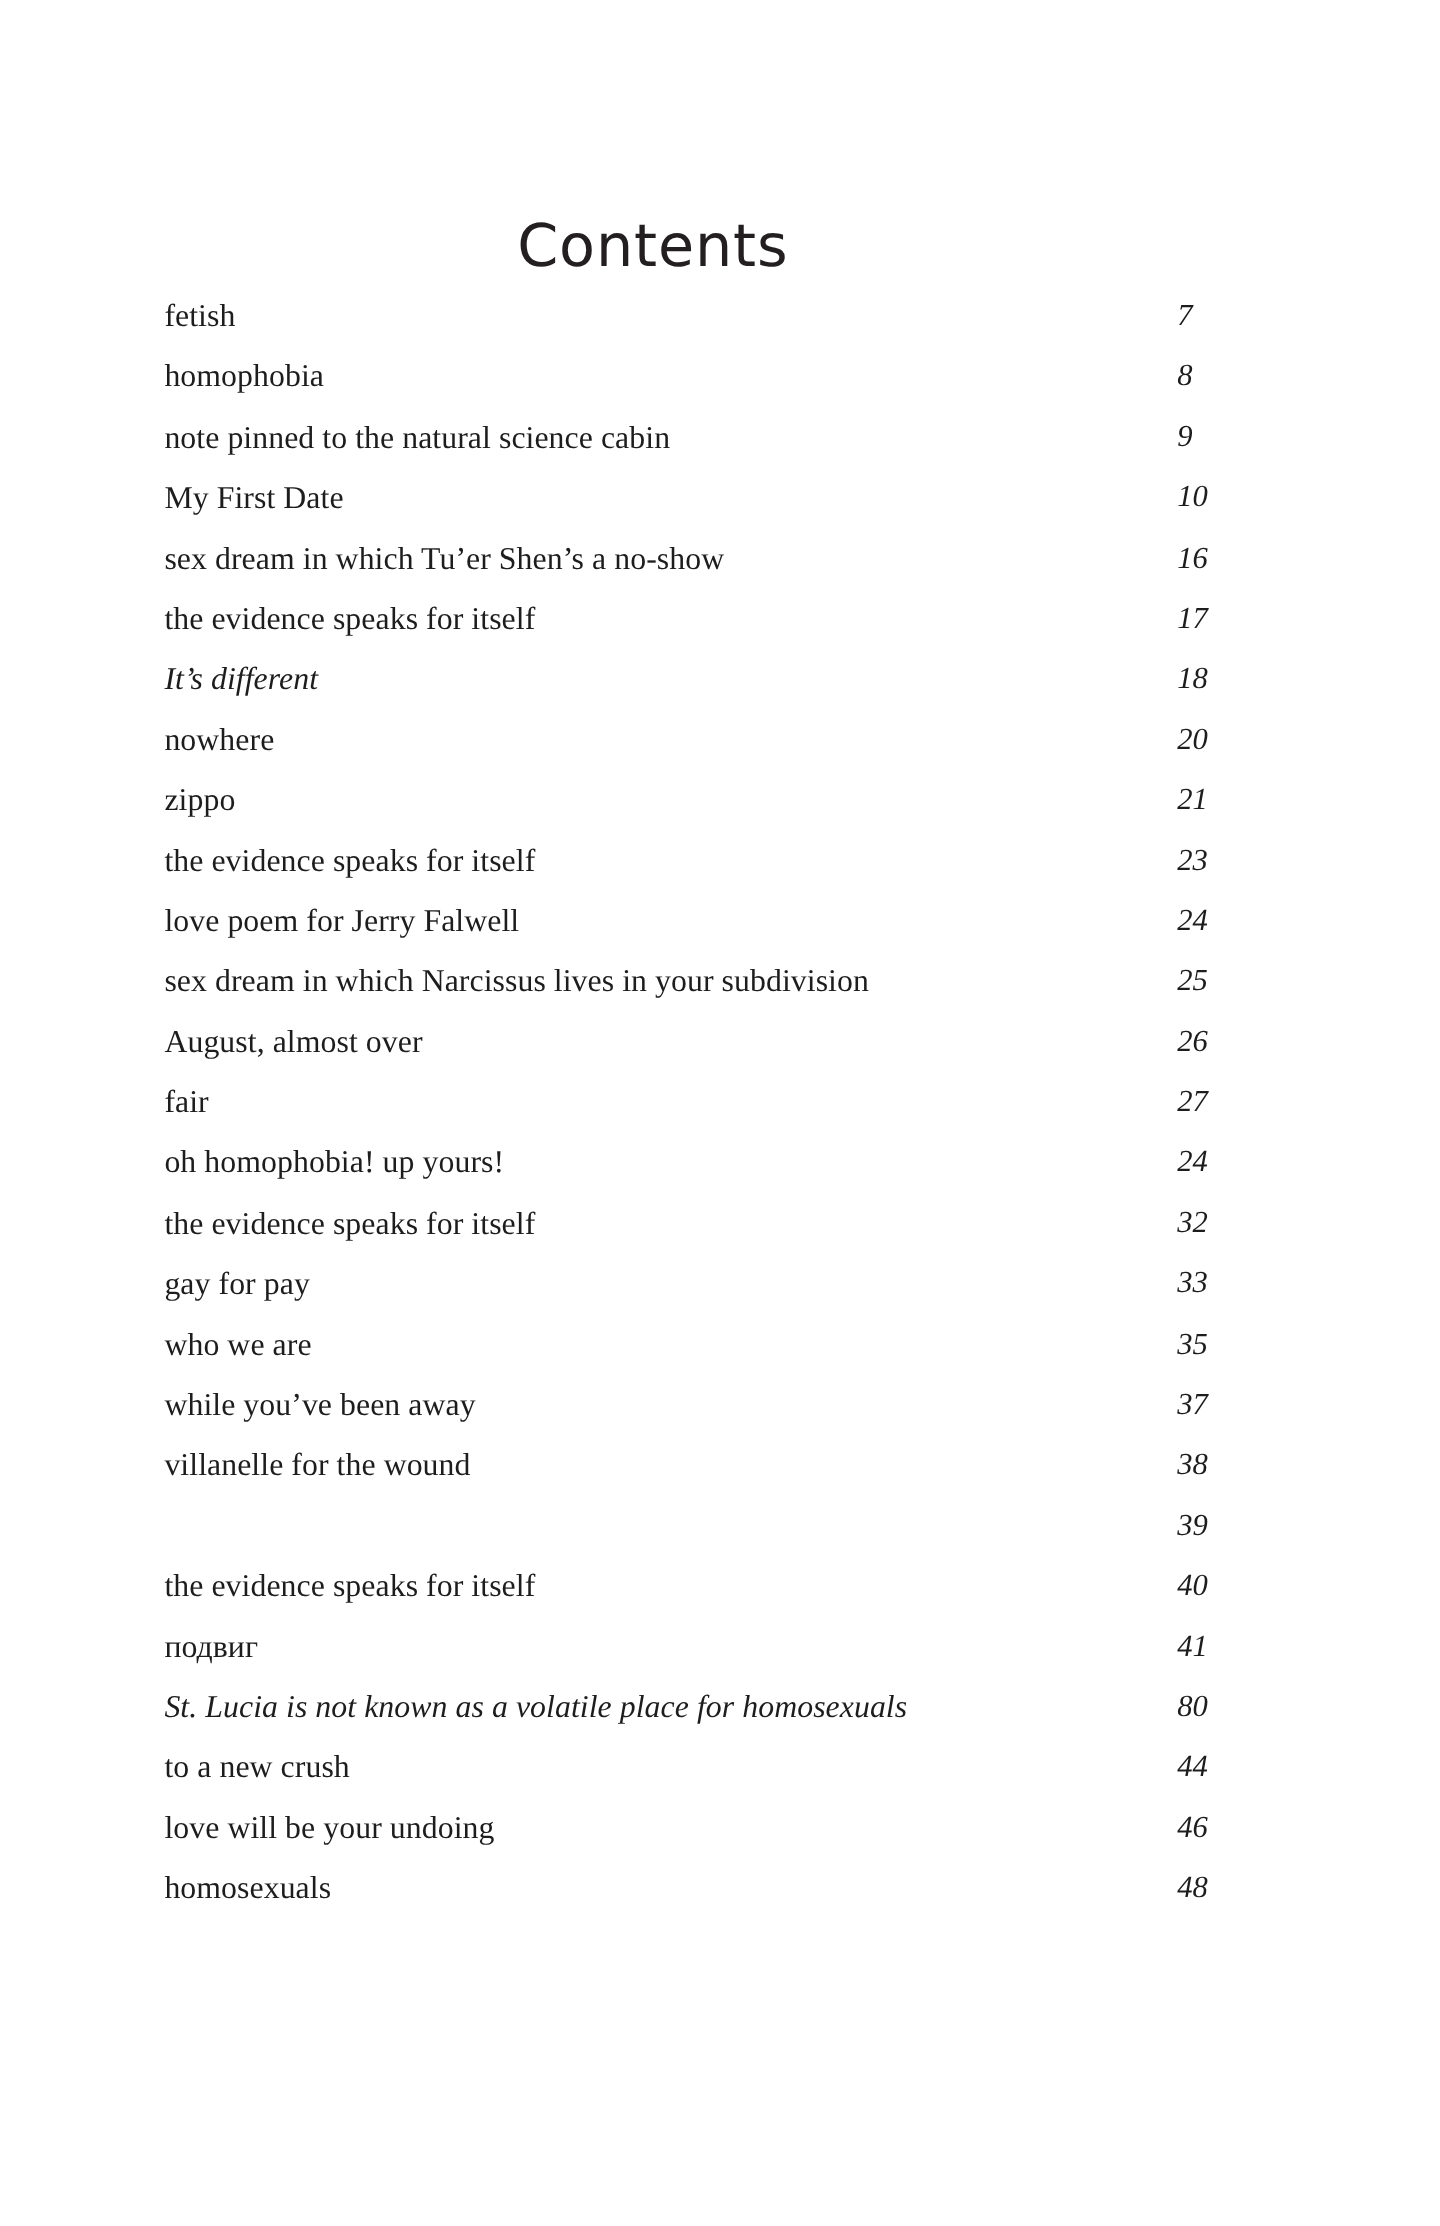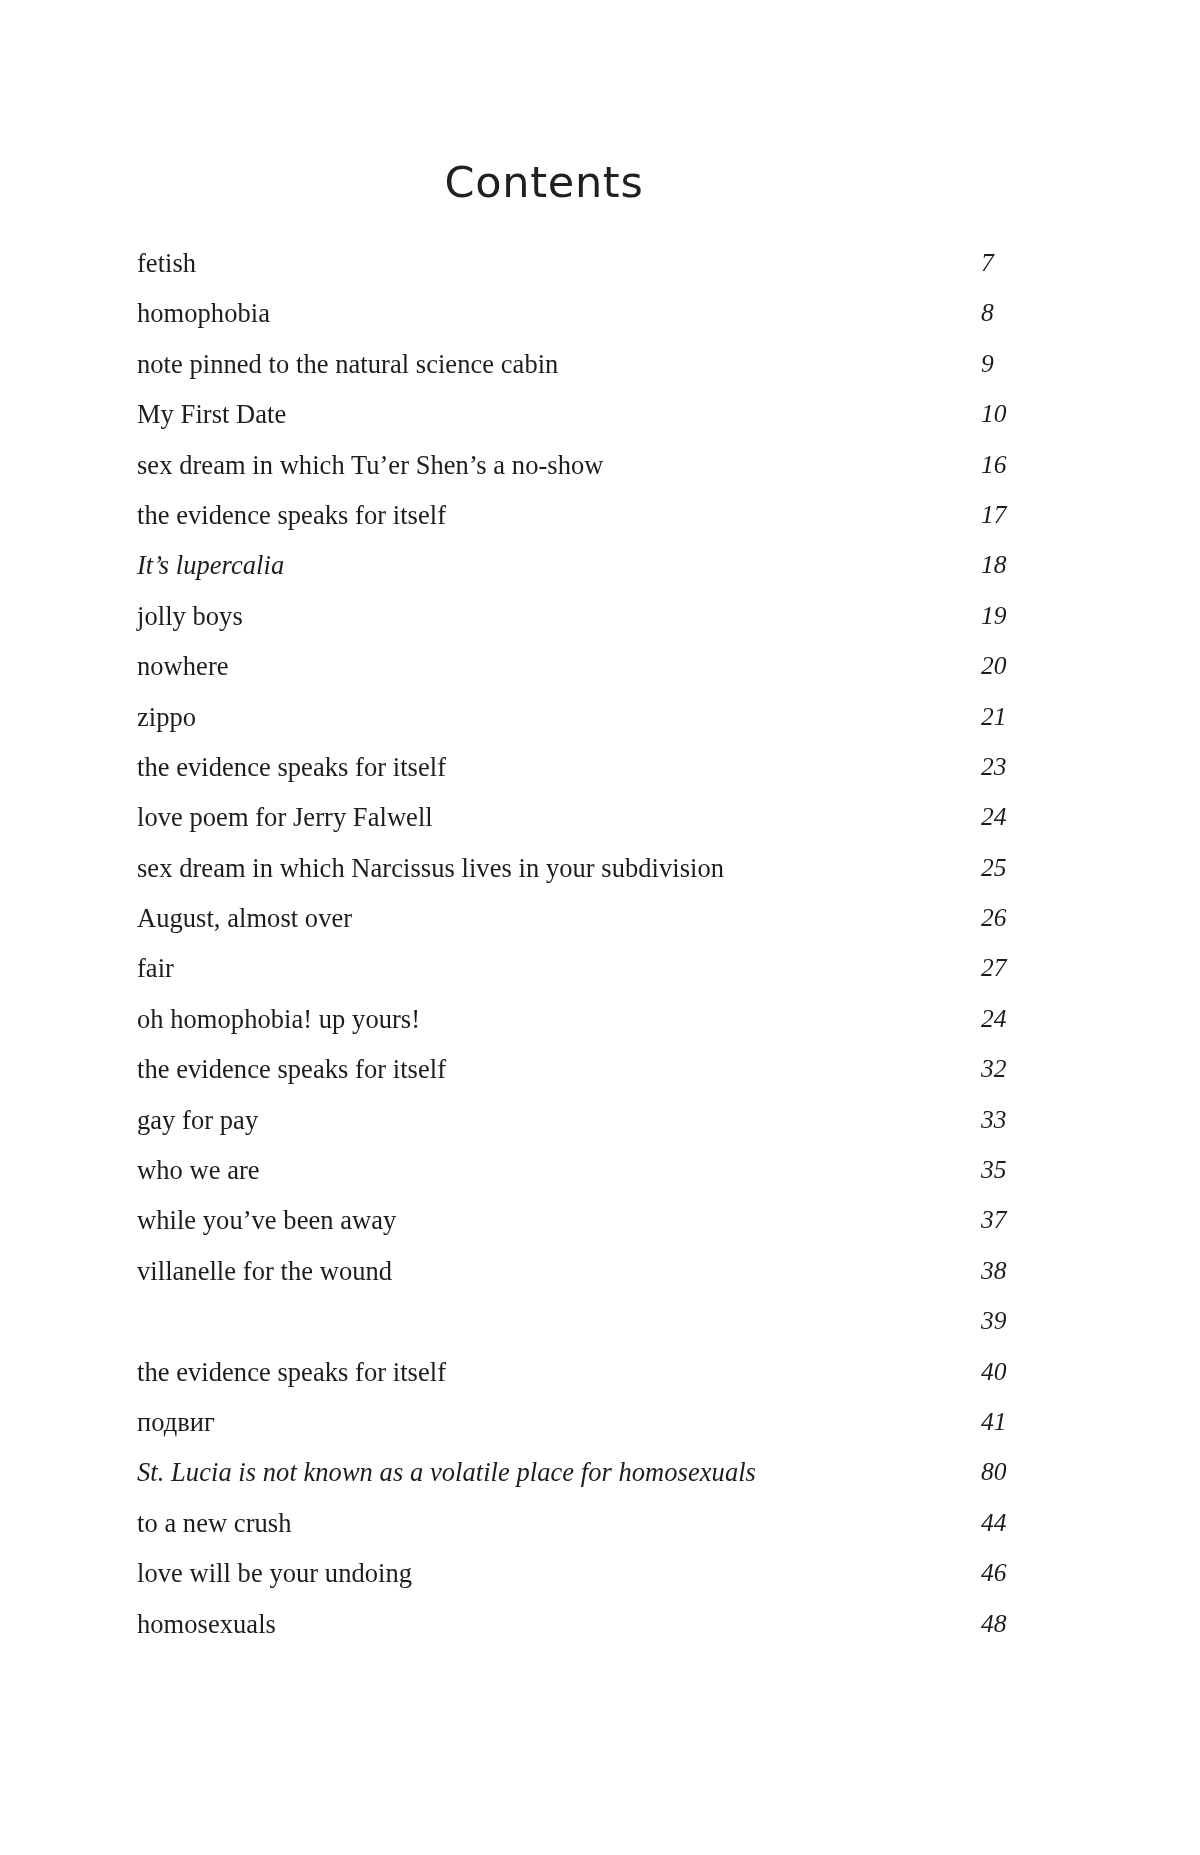--- a/index.html
+++ b/index.html
@@ -18,27 +18,27 @@
     width: 1200px;
     height: 1855px;
     background: #ffffff;
     box-sizing: border-box;
     overflow: hidden;
   }
 
   
   .page-title {
     position: absolute;
-    top: 128px;
+    top: 144px;
     left: 0;
     width: 1088px;
     text-align: center;
     font-family: "DejaVu Sans", "Liberation Sans", sans-serif;
     font-weight: 400;
-    font-size: 43px;
+    font-size: 49px;
     letter-spacing: 0.7px;
     color: #231f20;
   }
 
   
   .toc {
     position: absolute;
     top: 238px;
     left: 137px;
     width: 900px;
@@ -110,30 +110,25 @@
         <span class="toc-entry-title">sex dream in which Tu’er Shen’s a no-show</span>
         <span class="toc-entry-spacer"></span>
         <span class="toc-entry-page">16</span>
       </div>
       <div class="toc-entry">
         <span class="toc-entry-title">the evidence speaks for itself</span>
         <span class="toc-entry-spacer"></span>
         <span class="toc-entry-page">17</span>
       </div>
       <div class="toc-entry">
-        <span class="toc-entry-title is-italic">It’s lupercalia</span>
+        <span class="toc-entry-title is-italic">It’s different</span>
         <span class="toc-entry-spacer"></span>
         <span class="toc-entry-page">18</span>
       </div>
       <div class="toc-entry">
-        <span class="toc-entry-title">jolly boys</span>
-        <span class="toc-entry-spacer"></span>
-        <span class="toc-entry-page">19</span>
-      </div>
-      <div class="toc-entry">
         <span class="toc-entry-title">nowhere</span>
         <span class="toc-entry-spacer"></span>
         <span class="toc-entry-page">20</span>
       </div>
       <div class="toc-entry">
         <span class="toc-entry-title">zippo</span>
         <span class="toc-entry-spacer"></span>
         <span class="toc-entry-page">21</span>
       </div>
       <div class="toc-entry">

